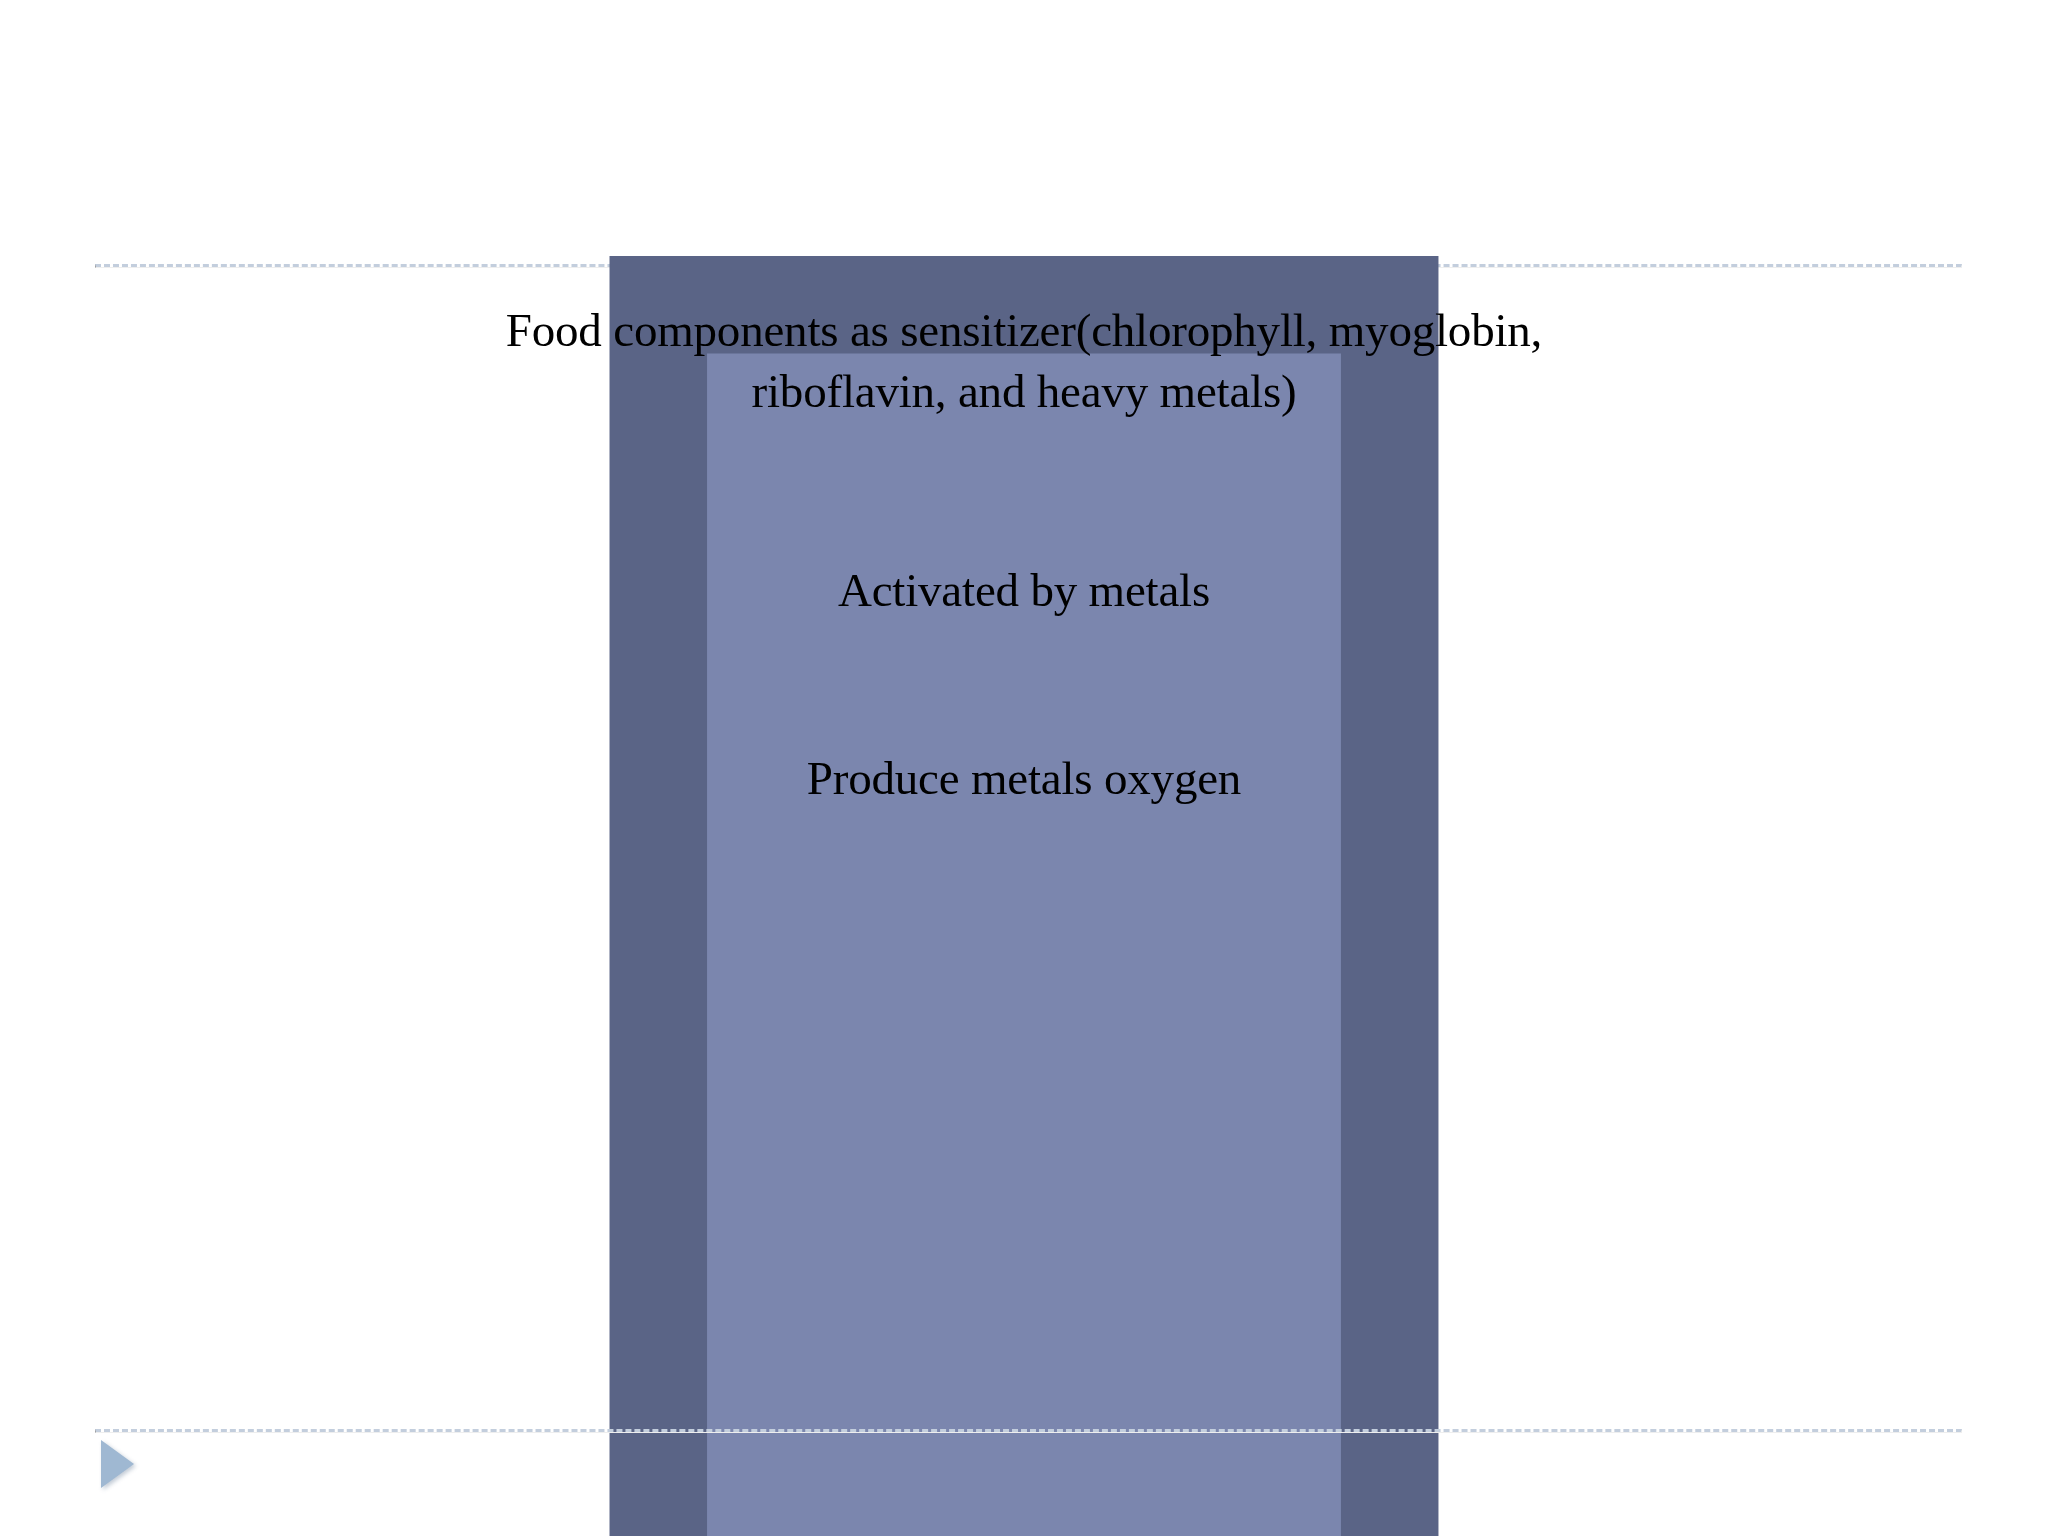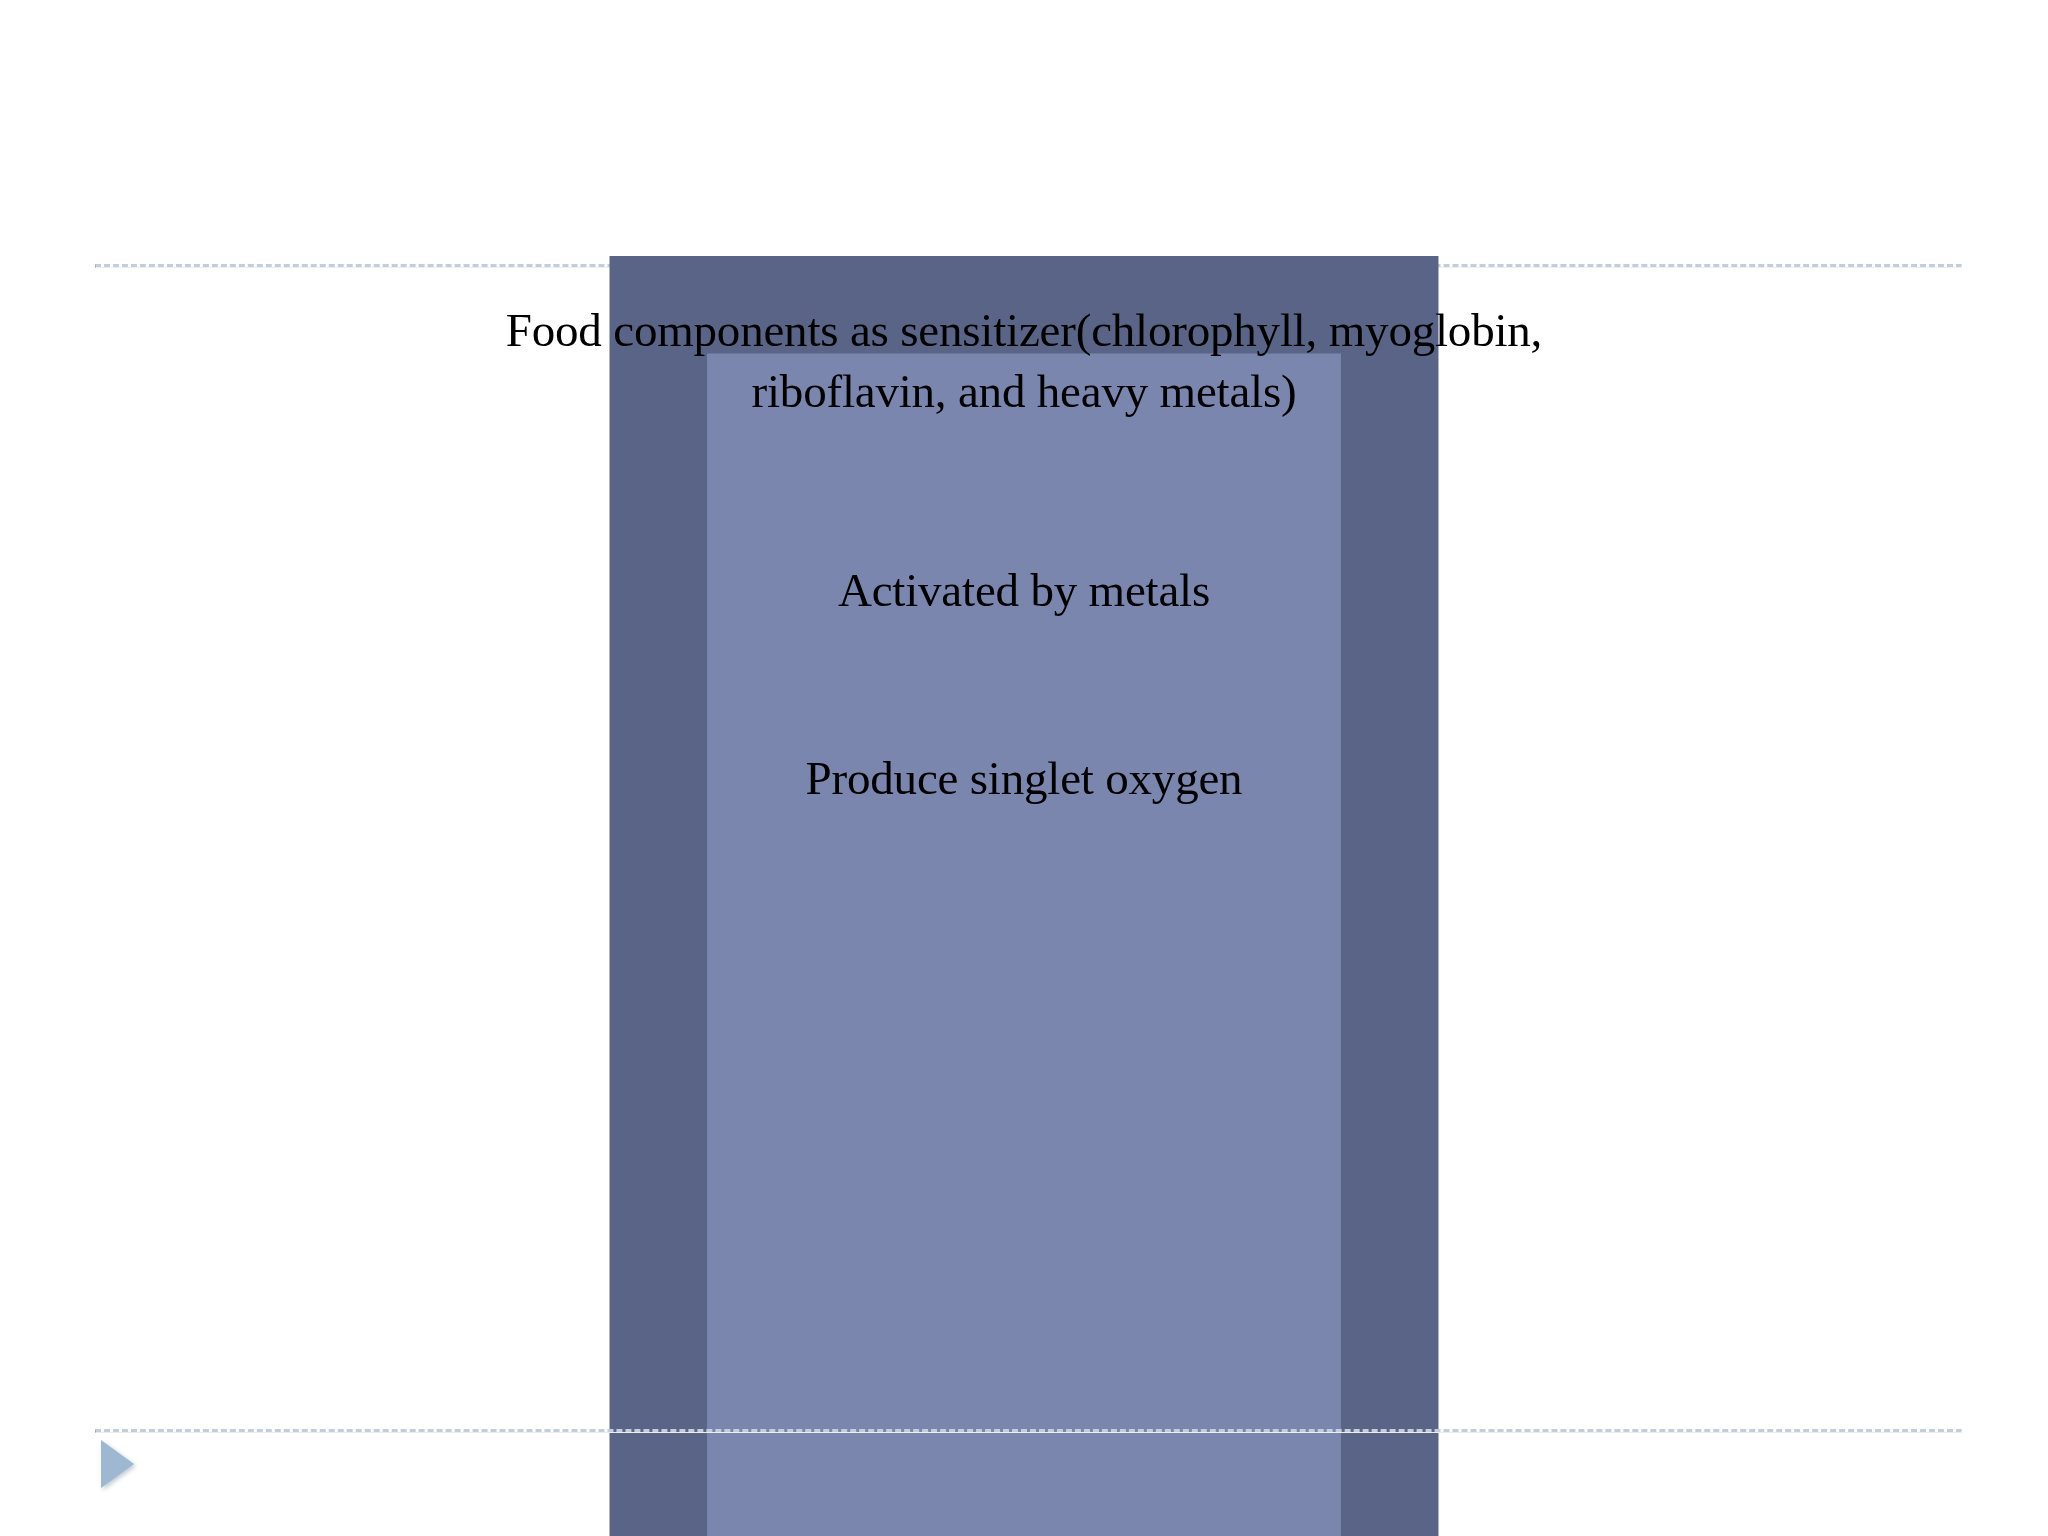--- a/index.html
+++ b/index.html
@@ -85,21 +85,21 @@
       <svg viewBox="0 0 84 132" xmlns="http://www.w3.org/2000/svg">
         <polygon points="27,2 57,2 57,84 80,84 42,129 4,84 27,84" fill="#7b86ae" stroke="#5a6486" stroke-width="4" stroke-linejoin="miter"></polygon>
       </svg>
     </div>
 
     <div class="step step-1">Food components as sensitizer(chlorophyll, myoglobin,
 riboflavin, and heavy metals)</div>
 
     <div class="step step-2">Activated by metals</div>
 
-    <div class="step step-3">Produce singlet oxygen</div>
+    <div class="step step-3">Produce metals oxygen</div>
 
   </div>
 
   <hr class="rule bottom">
 
   <div class="corner-marker"></div>
 
 </div>
 
 </body></html>

